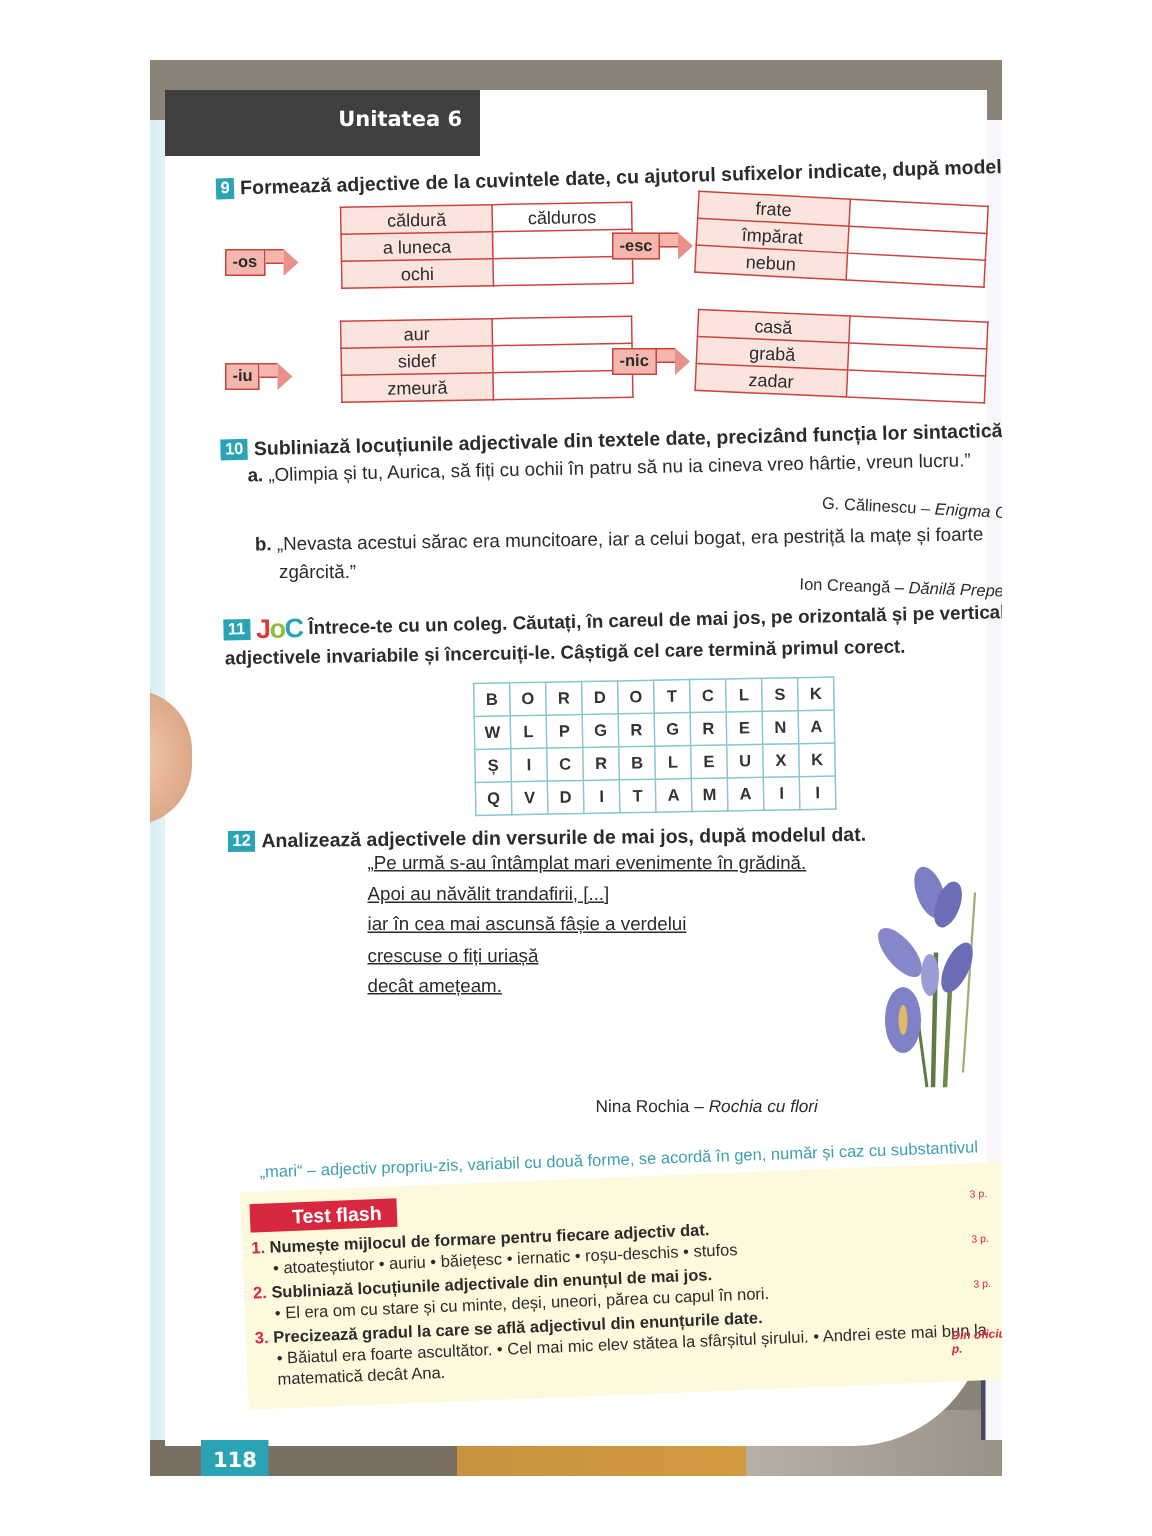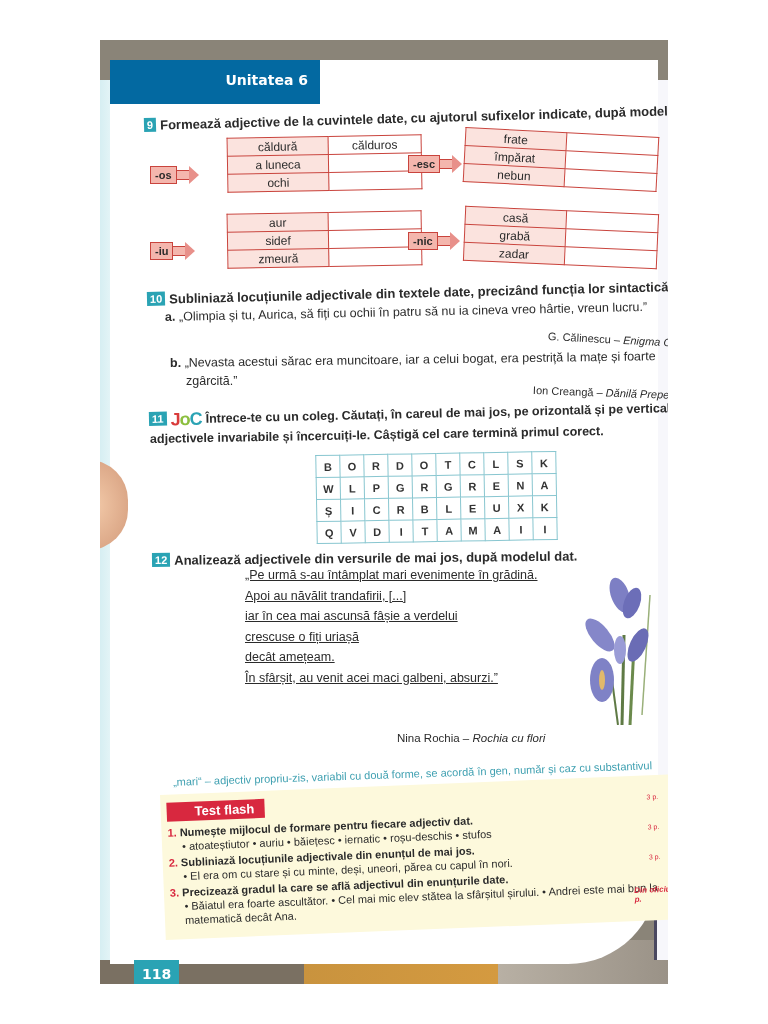--- a/index.html
+++ b/index.html
@@ -2,33 +2,33 @@
 <html><head>
 <meta charset="utf-8">
 <style>
   html, body { margin:0; padding:0; }
   body { width:768px; height:1024px; background:#ffffff; position:relative; overflow:hidden; font-family:"DejaVu Sans", sans-serif; }
   .photo { position:absolute; left:100px; top:40px; width:568px; height:944px; background:#8a8478; overflow:hidden; }
   .bottom-bg { position:absolute; left:0; top:900px; width:568px; height:44px; background:linear-gradient(90deg,#7a7062 0%,#7a7062 36%,#c9933e 36%,#d49a40 70%,#b8b0a4 70%,#9a9287 100%); }
   .page-edge { position:absolute; left:0; top:40px; width:24px; height:880px; background:linear-gradient(90deg,#d6eef2,#e8f6f8 60%,#cfe8ec); }
   .page { position:absolute; left:10px; top:20px; width:548px; height:904px; background:#ffffff; border-radius:0 0 90px 0; }
   .right-page { position:absolute; left:554px; top:40px; width:14px; height:880px; background:#f7f7fb; border-left:3px solid #4a4860; }
-  .header-band { position:absolute; left:0; top:0; width:210px; height:44px; background:#0369a1; }
+  .header-band { position:absolute; left:0; top:0; width:210px; height:44px; background:#404040; }
   .header-band span { position:absolute; right:12px; top:12px; color:#fff; font-weight:bold; font-size:14px; }
   .thumb { position:absolute; left:-20px; top:420px; width:48px; height:90px; background:radial-gradient(ellipse at 30% 50%,#f2c9a8,#dca888 70%,#c98f70); border-radius:0 40px 40px 0; }
 
   .content { position:absolute; left:0; top:0; width:100%; height:100%; font-family:"Liberation Sans", sans-serif; color:#2b2b2b; }
   .num { display:inline-block; background:#2aa3b4; color:#fff; font-weight:bold; font-size:11px; padding:1px 3px; margin-right:4px; vertical-align:1px; }
   .q-title { position:absolute; font-weight:bold; font-size:13px; white-space:nowrap; transform-origin:left center; }
 
   table.suf { position:absolute; border-collapse:collapse; font-size:12px; }
   table.suf td { border:1px solid #c9443d; height:17px; padding:0 4px; text-align:center; }
   table.suf td.word { width:92px; background:#fbe3de; }
   table.suf td.ans { width:84px; }
-  .arrow-tag { position:absolute; display:flex; align-items:center; }
+  .arrow-tag { position:absolute; display:flex; }
   .arrow-tag .tag { background:#f4b6ad; border:1px solid #c9443d; font-weight:bold; font-size:11px; padding:2px 4px; color:#2b2b2b; }
   .arrow-tag .shaft { width:12px; height:8px; background:#f4b6ad; border-top:1px solid #c9443d; border-bottom:1px solid #c9443d; }
   .arrow-tag .head { width:0; height:0; border-top:9px solid transparent; border-bottom:9px solid transparent; border-left:10px solid #e8908a; }
 
   .line { position:absolute; font-size:12.5px; white-space:nowrap; }
   .src { position:absolute; font-size:11px; white-space:nowrap; }
   .src i { font-style:italic; }
 
   .joc { font-weight:bold; font-size:18px; letter-spacing:-1px; margin-right:4px; vertical-align:-2px; }
   .joc .j { color:#d93b3b; } .joc .o { color:#8cbf3f; } .joc .c { color:#2aa3b4; }
@@ -234,21 +234,20 @@
 
       <div class="q-title" style="left:42px; top:493px; transform:rotate(-0.6deg);">
         <span class="num">12</span><span>Analizează adjectivele din versurile de mai jos, după modelul dat.</span>
       </div>
       <div class="poem" style="left:135px; top:505px;text-decoration:underline;">
         <div>„Pe urmă s-au întâmplat mari evenimente în grădină.</div>
         <div>Apoi au năvălit trandafirii, [...]</div>
         <div>iar în cea mai ascunsă fâșie a verdelui</div>
         <div>crescuse o fiți uriașă</div>
         <div>decât amețeam.</div>
-        <div>În sfârșit, au venit acei maci galbeni, absurzi.”</div>
       </div>
       <div class="src" style="left:287px; top:672px; font-size:11.5px;">
         <span>Nina Rochia – </span><i>Rochia cu flori</i>
       </div>
 
       <svg class="flower" viewBox="0 0 80 150">
         <path d="M42 150 L44 60" stroke="#5f7a45" stroke-width="3" fill="none"></path>
         <path d="M50 150 L54 70" stroke="#6b8a4c" stroke-width="3" fill="none"></path>
         <path d="M38 150 L30 90" stroke="#5f7a45" stroke-width="2" fill="none"></path>
         <path d="M62 140 L70 20" stroke="#9ab07a" stroke-width="1.5" fill="none"></path>

